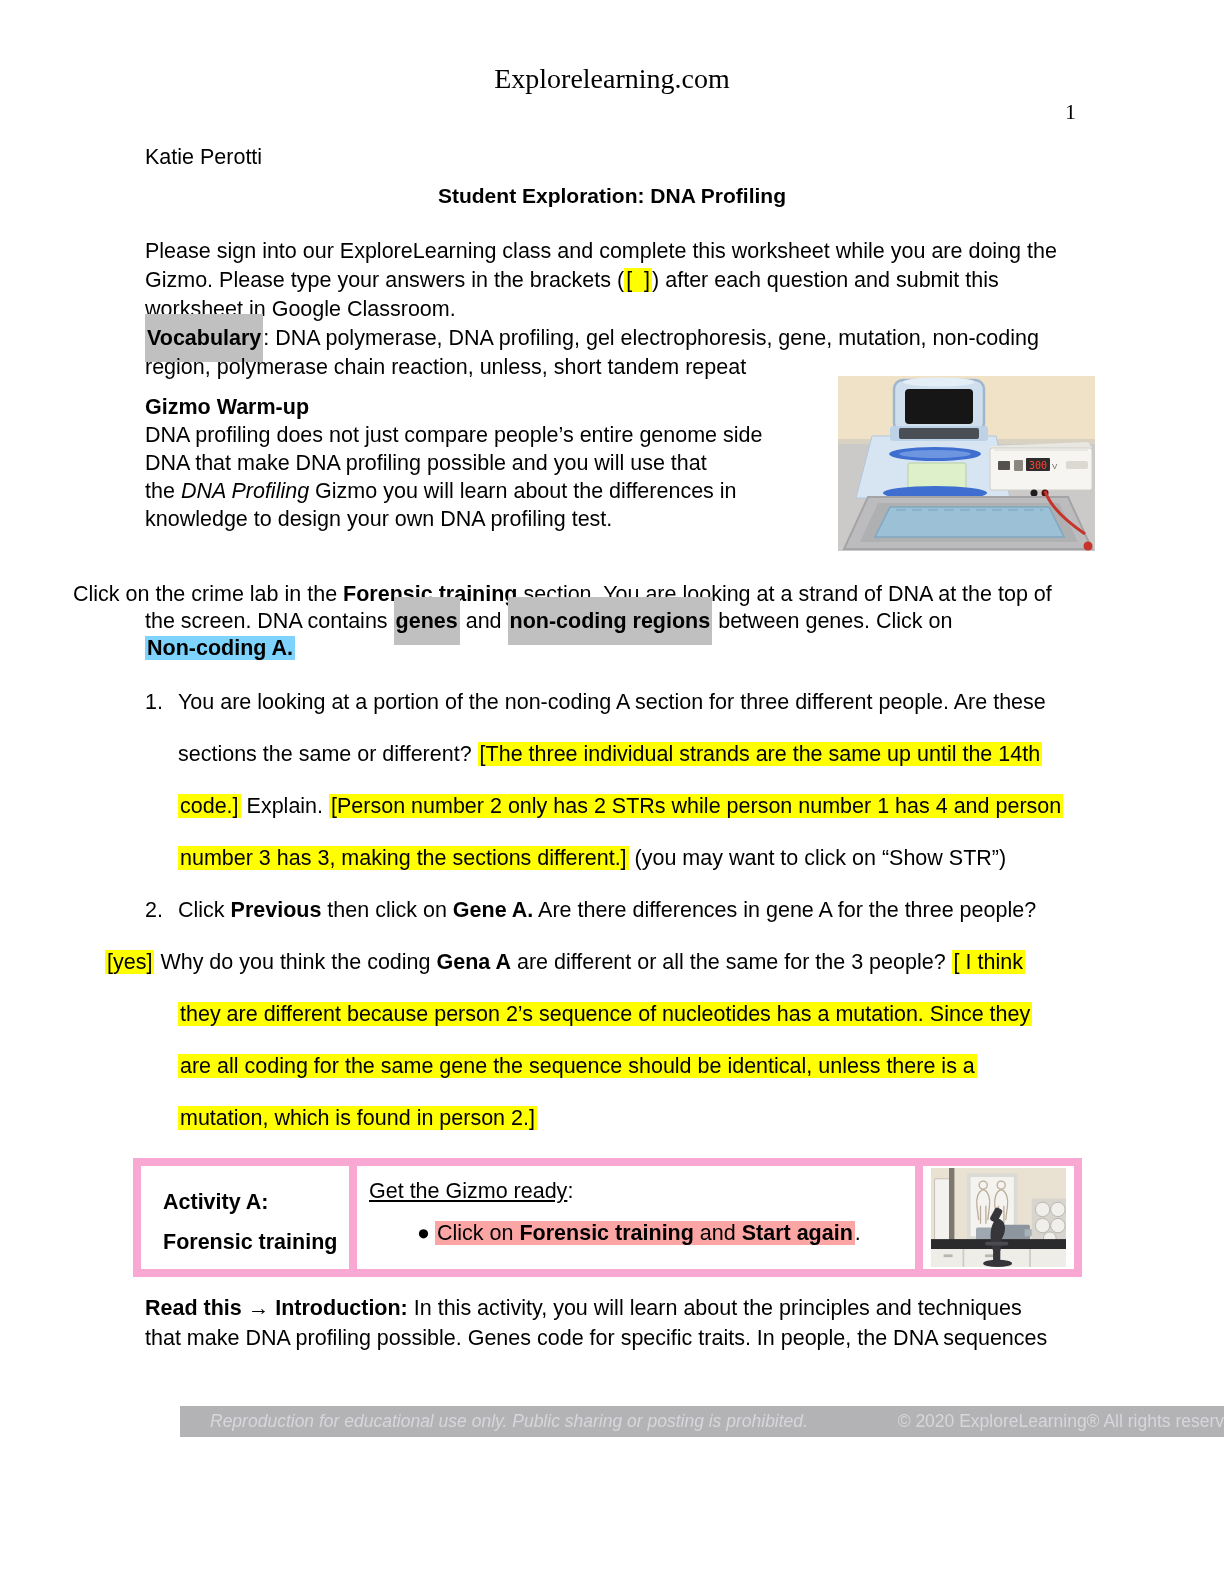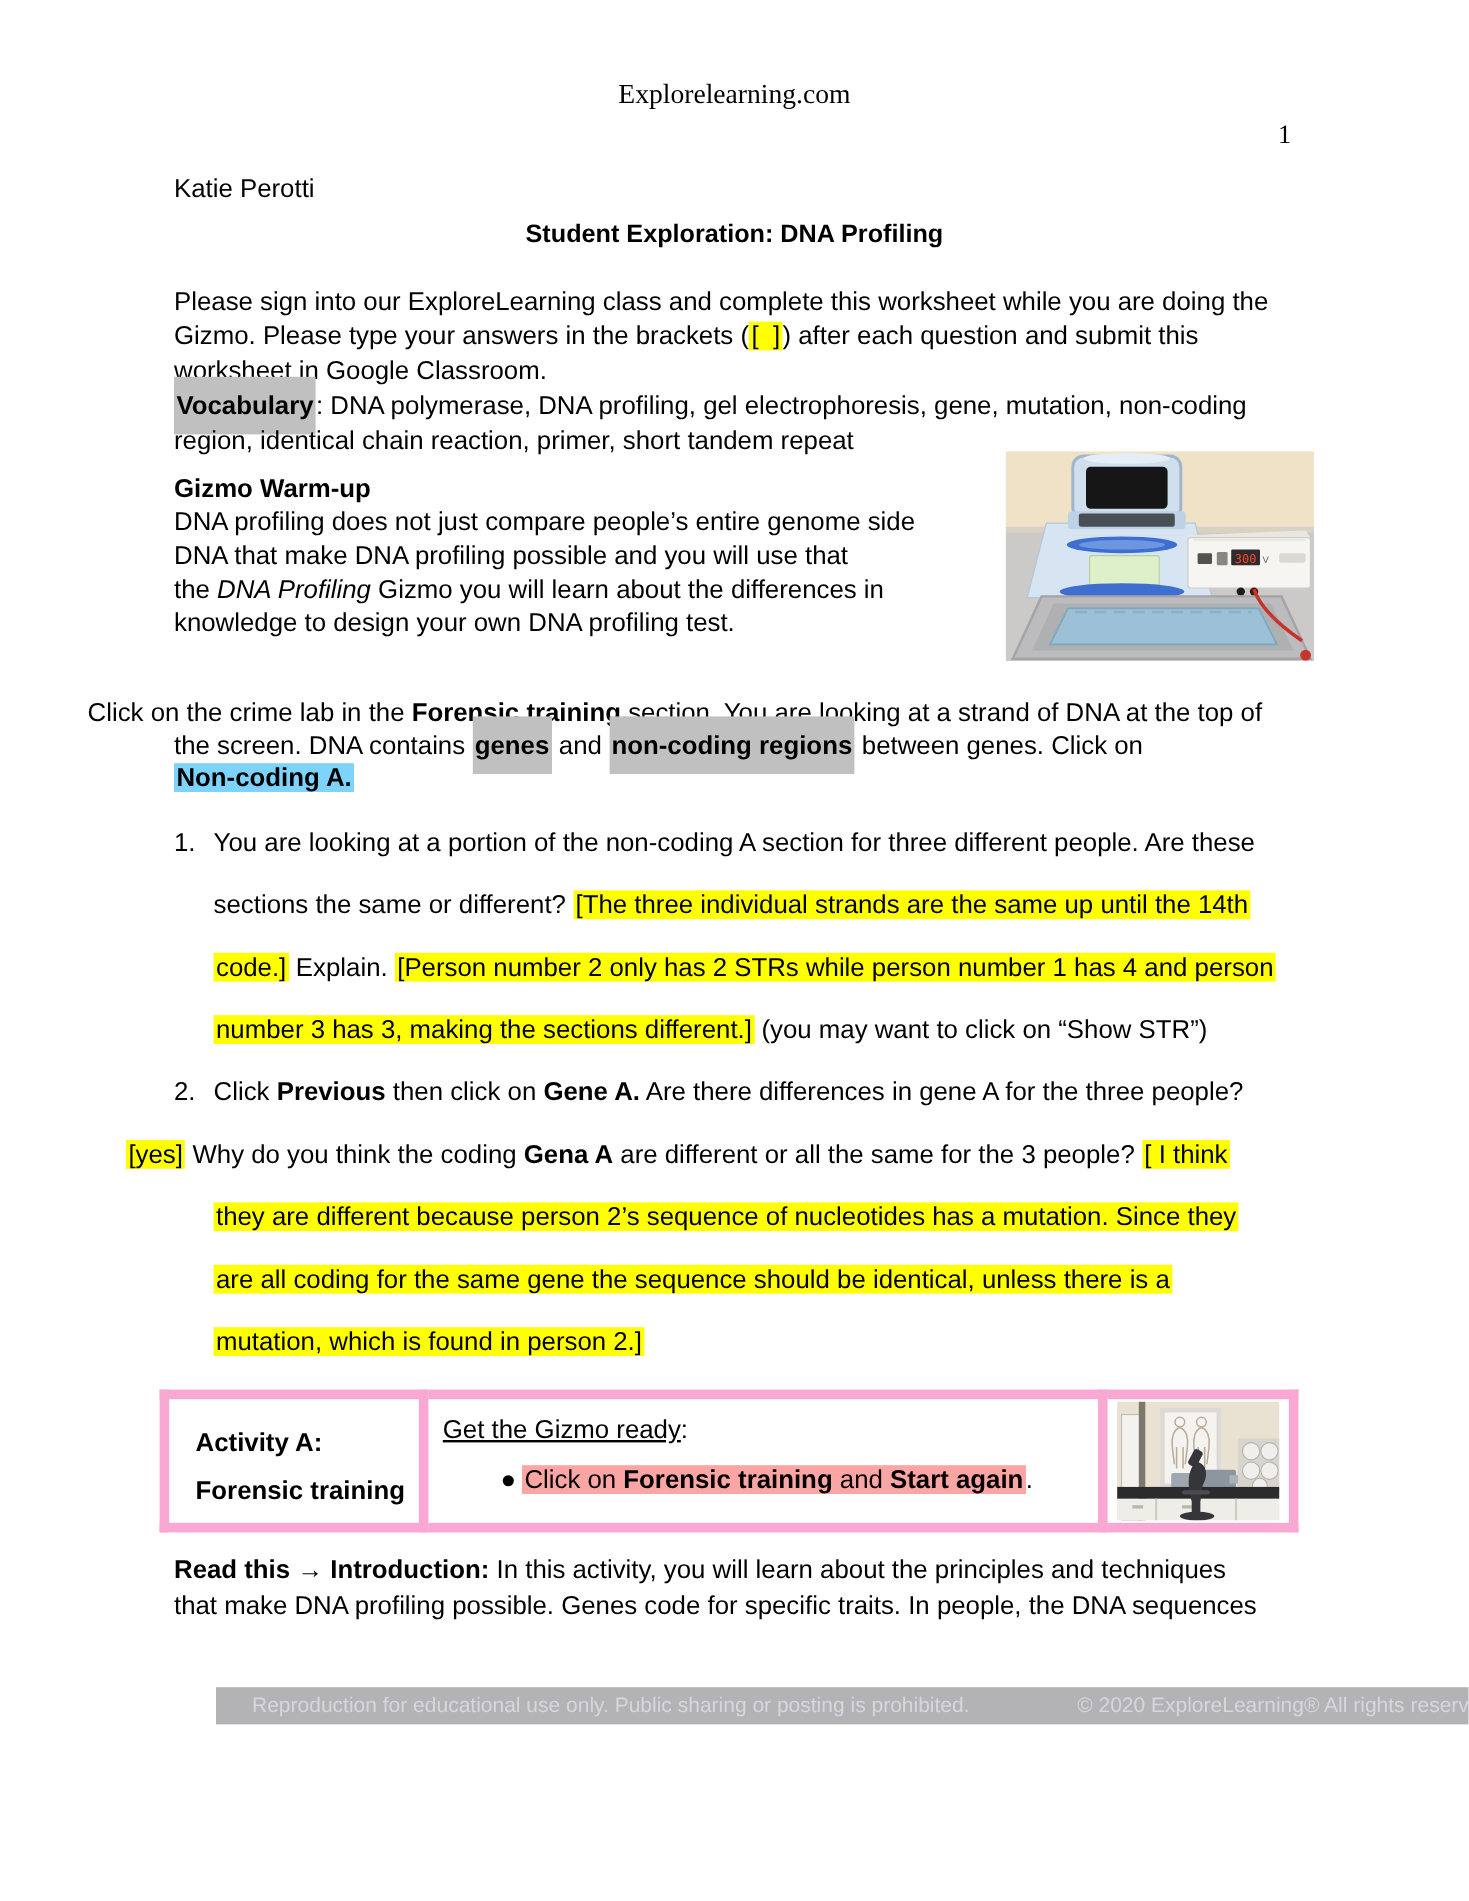--- a/index.html
+++ b/index.html
@@ -5,21 +5,21 @@
   * { margin:0; padding:0; box-sizing:border-box; }
   html,body { background:#ffffff; }
   .page {
     position:relative; width:1224px; height:1584px; margin:0 auto;
     background:#ffffff; overflow:hidden;
     font-family:"Liberation Sans", sans-serif;
     font-size:21.5px; color:#000;
   }
   .serif { font-family:"Liberation Serif", serif; }
 
-  .site-header { margin-top:66px; text-align:center; font-size:23px; line-height:26px; }
+  .site-header { margin-top:66px; text-align:center; font-size:28px; line-height:26px; }
   .page-number { margin-top:8px; text-align:right; padding-right:148px; font-size:22px; line-height:24px; }
 
   .student-block { margin:20px 0 0 145px; line-height:27px; }
   .doc-title { margin-top:6px; text-align:center; font-size:21px; font-weight:bold; line-height:38px; }
 
   .intro { margin:22px 129px 0 145px; line-height:29px; }
   .warmup-row { display:flex; justify-content:space-between; margin:12px 129px 0 145px; }
   .warmup-text { width:700px; }
   .warmup-heading { font-weight:bold; line-height:27px; }
   .warmup-para { line-height:28px; }
@@ -52,21 +52,21 @@
   .lab-img { width:147px; height:99px; display:block; }
 
   .read-this { margin:16px 129px 0 145px; line-height:30px; }
 
   .footer-bar {
     position:absolute; left:180px; right:0; top:1406px; height:31px;
     background:#b3b3b6; display:flex; align-items:center;
     justify-content:space-between; padding-left:30px;
     overflow:hidden; white-space:nowrap;
   }
-  .footer-left  { color:#d7d7db; font-size:17.5px;text-align:center; }
+  .footer-left  { font-style:italic; color:#d7d7db; font-size:17.5px;text-align:center; }
   .footer-right { color:#d7d7db; font-size:17.5px; }
 </style>
 </head>
 <body>
 
 <div class="page">
 
   <div class="site-header serif">Explorelearning.com</div>
   <div class="page-number serif">1</div>
 
@@ -74,21 +74,21 @@
     <div>Katie Perotti</div>
   </div>
 
   <div class="doc-title">Student Exploration: DNA Profiling</div>
 
   <div class="intro">
     <div><span>Please sign into our ExploreLearning class and complete this worksheet while you are doing the</span></div>
     <div><span>Gizmo. Please type your answers in the brackets (</span><span class="hl-y">[&nbsp;&nbsp;]</span><span>) after each question and submit this</span></div>
     <div><span>worksheet in Google Classroom.</span></div>
     <div><span class="hl-g">Vocabulary</span><span>: DNA polymerase, DNA profiling, gel electrophoresis, gene, mutation, non-coding</span></div>
-    <div><span>region, identical chain reaction, primer, short tandem repeat</span></div>
+    <div><span>region, polymerase chain reaction, unless, short tandem repeat</span></div>
   </div>
 
   <div class="warmup-row">
     <div class="warmup-text">
       <div class="warmup-heading">Gizmo Warm-up</div>
       <div class="warmup-para">
         <div><span>DNA profiling does not just compare people’s entire genome side</span></div>
         <div><span>DNA that make DNA profiling possible and you will use that</span></div>
         <div><span>the </span><span class="i">DNA Profiling</span><span> Gizmo you will learn about the differences in</span></div>
         <div><span>knowledge to design your own DNA profiling test.</span></div>

